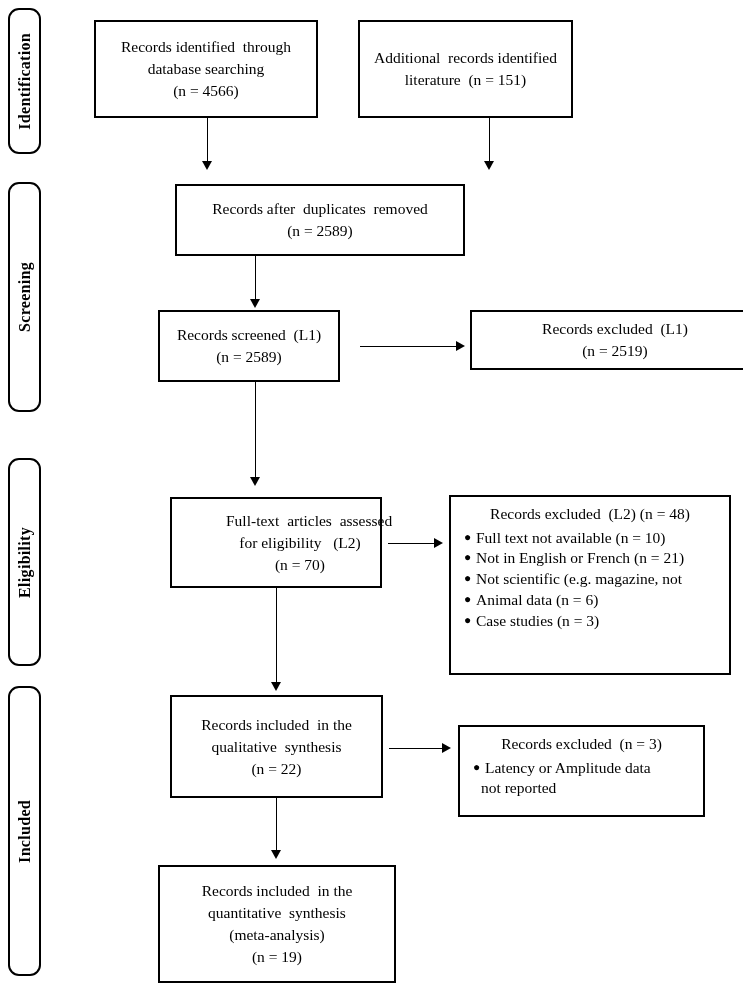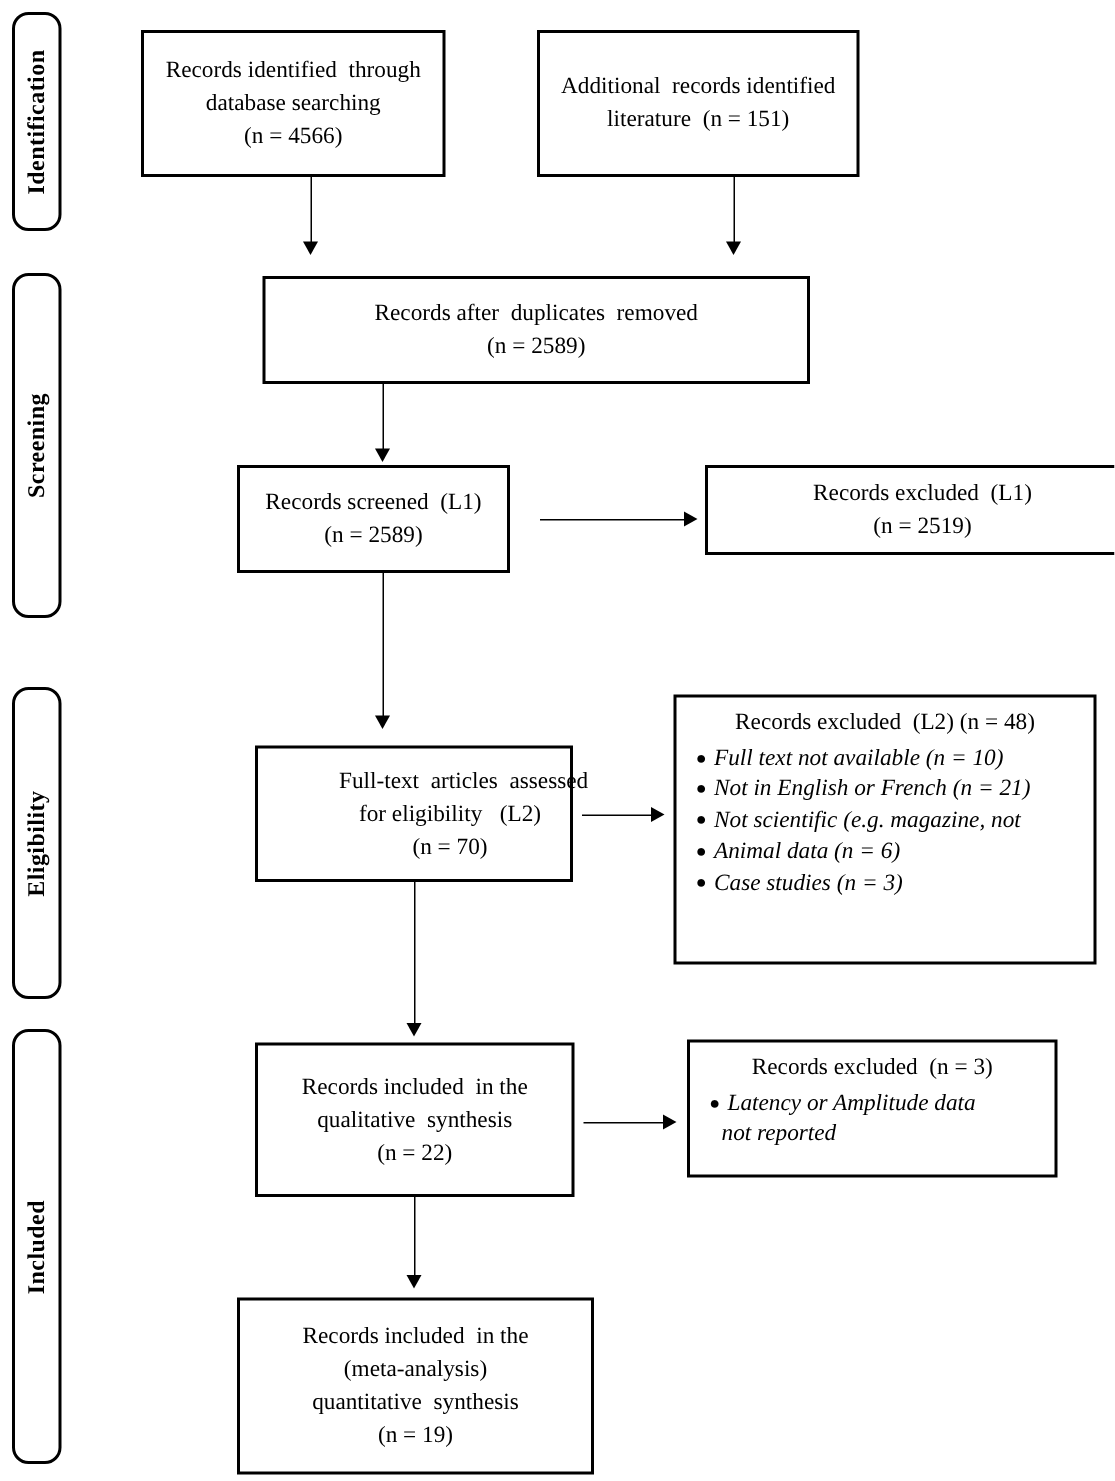--- a/index.html
+++ b/index.html
@@ -60,20 +60,21 @@
     font-size: 15.5px;
     line-height: 1.42;
     white-space: pre;
   }
 
   
   .node.listbox {
     align-items: flex-start;
     justify-content: flex-end;
     text-align: left;
+    margin-top: 32px;
   }
   .node.listbox .inner {
     width: 100%;
     box-sizing: border-box;
     padding: 6px 8px 4px 8px;
   }
   .node.listbox .heading {
     display: block;
     text-align: center;
     font-size: 15.5px;
@@ -89,21 +90,20 @@
   }
   .bullet-row .dot {
     flex: 0 0 auto;
     width: 17px;
     text-align: center;
     font-size: 12px;
     line-height: 1.55;
   }
   .bullet-row .btxt {
     flex: 1 1 auto;
-    font-style: italic;
   }
   .bullet-row .btxt .sub {
     display: block;
     margin-left: -4px;
   }
 
   
   .vline {
     position: absolute;
     width: 0;
@@ -143,42 +143,42 @@
   </div>
 
   <div class="stage-pill" style="left:8px; top:458px; width:33px; height:208px;">
     <span class="vtext">Eligibility</span>
   </div>
 
   <div class="stage-pill" style="left:8px; top:686px; width:33px; height:290px;">
     <span class="vtext">Included</span>
   </div>
 
-  <div class="node" style="left:94px; top:20px; width:203px; height:98px;">
+  <div class="node" style="left:94px; top:20px; width:224px; height:98px;">
     <div class="lines">
       <span class="ln">Records identified  through</span>
       <span class="ln">database searching</span>
       <span class="ln">(n = 4566)</span>
     </div>
   </div>
 
   <div class="node" style="left:358px; top:20px; width:215px; height:98px;">
     <div class="lines">
       <span class="ln">Additional  records identified</span>
       <span class="ln">literature  (n = 151)</span>
     </div>
   </div>
 
   <div class="vline" style="left:207px; top:118px; height:45px;"></div>
   <div class="arrow-down" style="left:202px; top:161px;"></div>
 
   <div class="vline" style="left:489px; top:118px; height:45px;"></div>
   <div class="arrow-down" style="left:484px; top:161px;"></div>
 
-  <div class="node" style="left:175px; top:184px; width:365px; height:72px;">
+  <div class="node" style="left:175px; top:184px; width:290px; height:72px;">
     <div class="lines">
       <span class="ln">Records after  duplicates  removed</span>
       <span class="ln">(n = 2589)</span>
     </div>
   </div>
 
   <div class="vline" style="left:255px; top:256px; height:45px;"></div>
   <div class="arrow-down" style="left:250px; top:299px;"></div>
 
   <div class="node" style="left:158px; top:310px; width:182px; height:72px;">
@@ -279,19 +279,19 @@
       </div>
     </div>
   </div>
 
   <div class="vline" style="left:276px; top:798px; height:54px;"></div>
   <div class="arrow-down" style="left:271px; top:850px;"></div>
 
   <div class="node" style="left:158px; top:865px; width:238px; height:118px;">
     <div class="lines">
       <span class="ln">Records included  in the</span>
+      <span class="ln">quantitative  synthesis</span>
       <span class="ln">(meta-analysis)</span>
-      <span class="ln">quantitative  synthesis</span>
       <span class="ln">(n = 19)</span>
     </div>
   </div>
 
 </div>
 
 </body></html>

